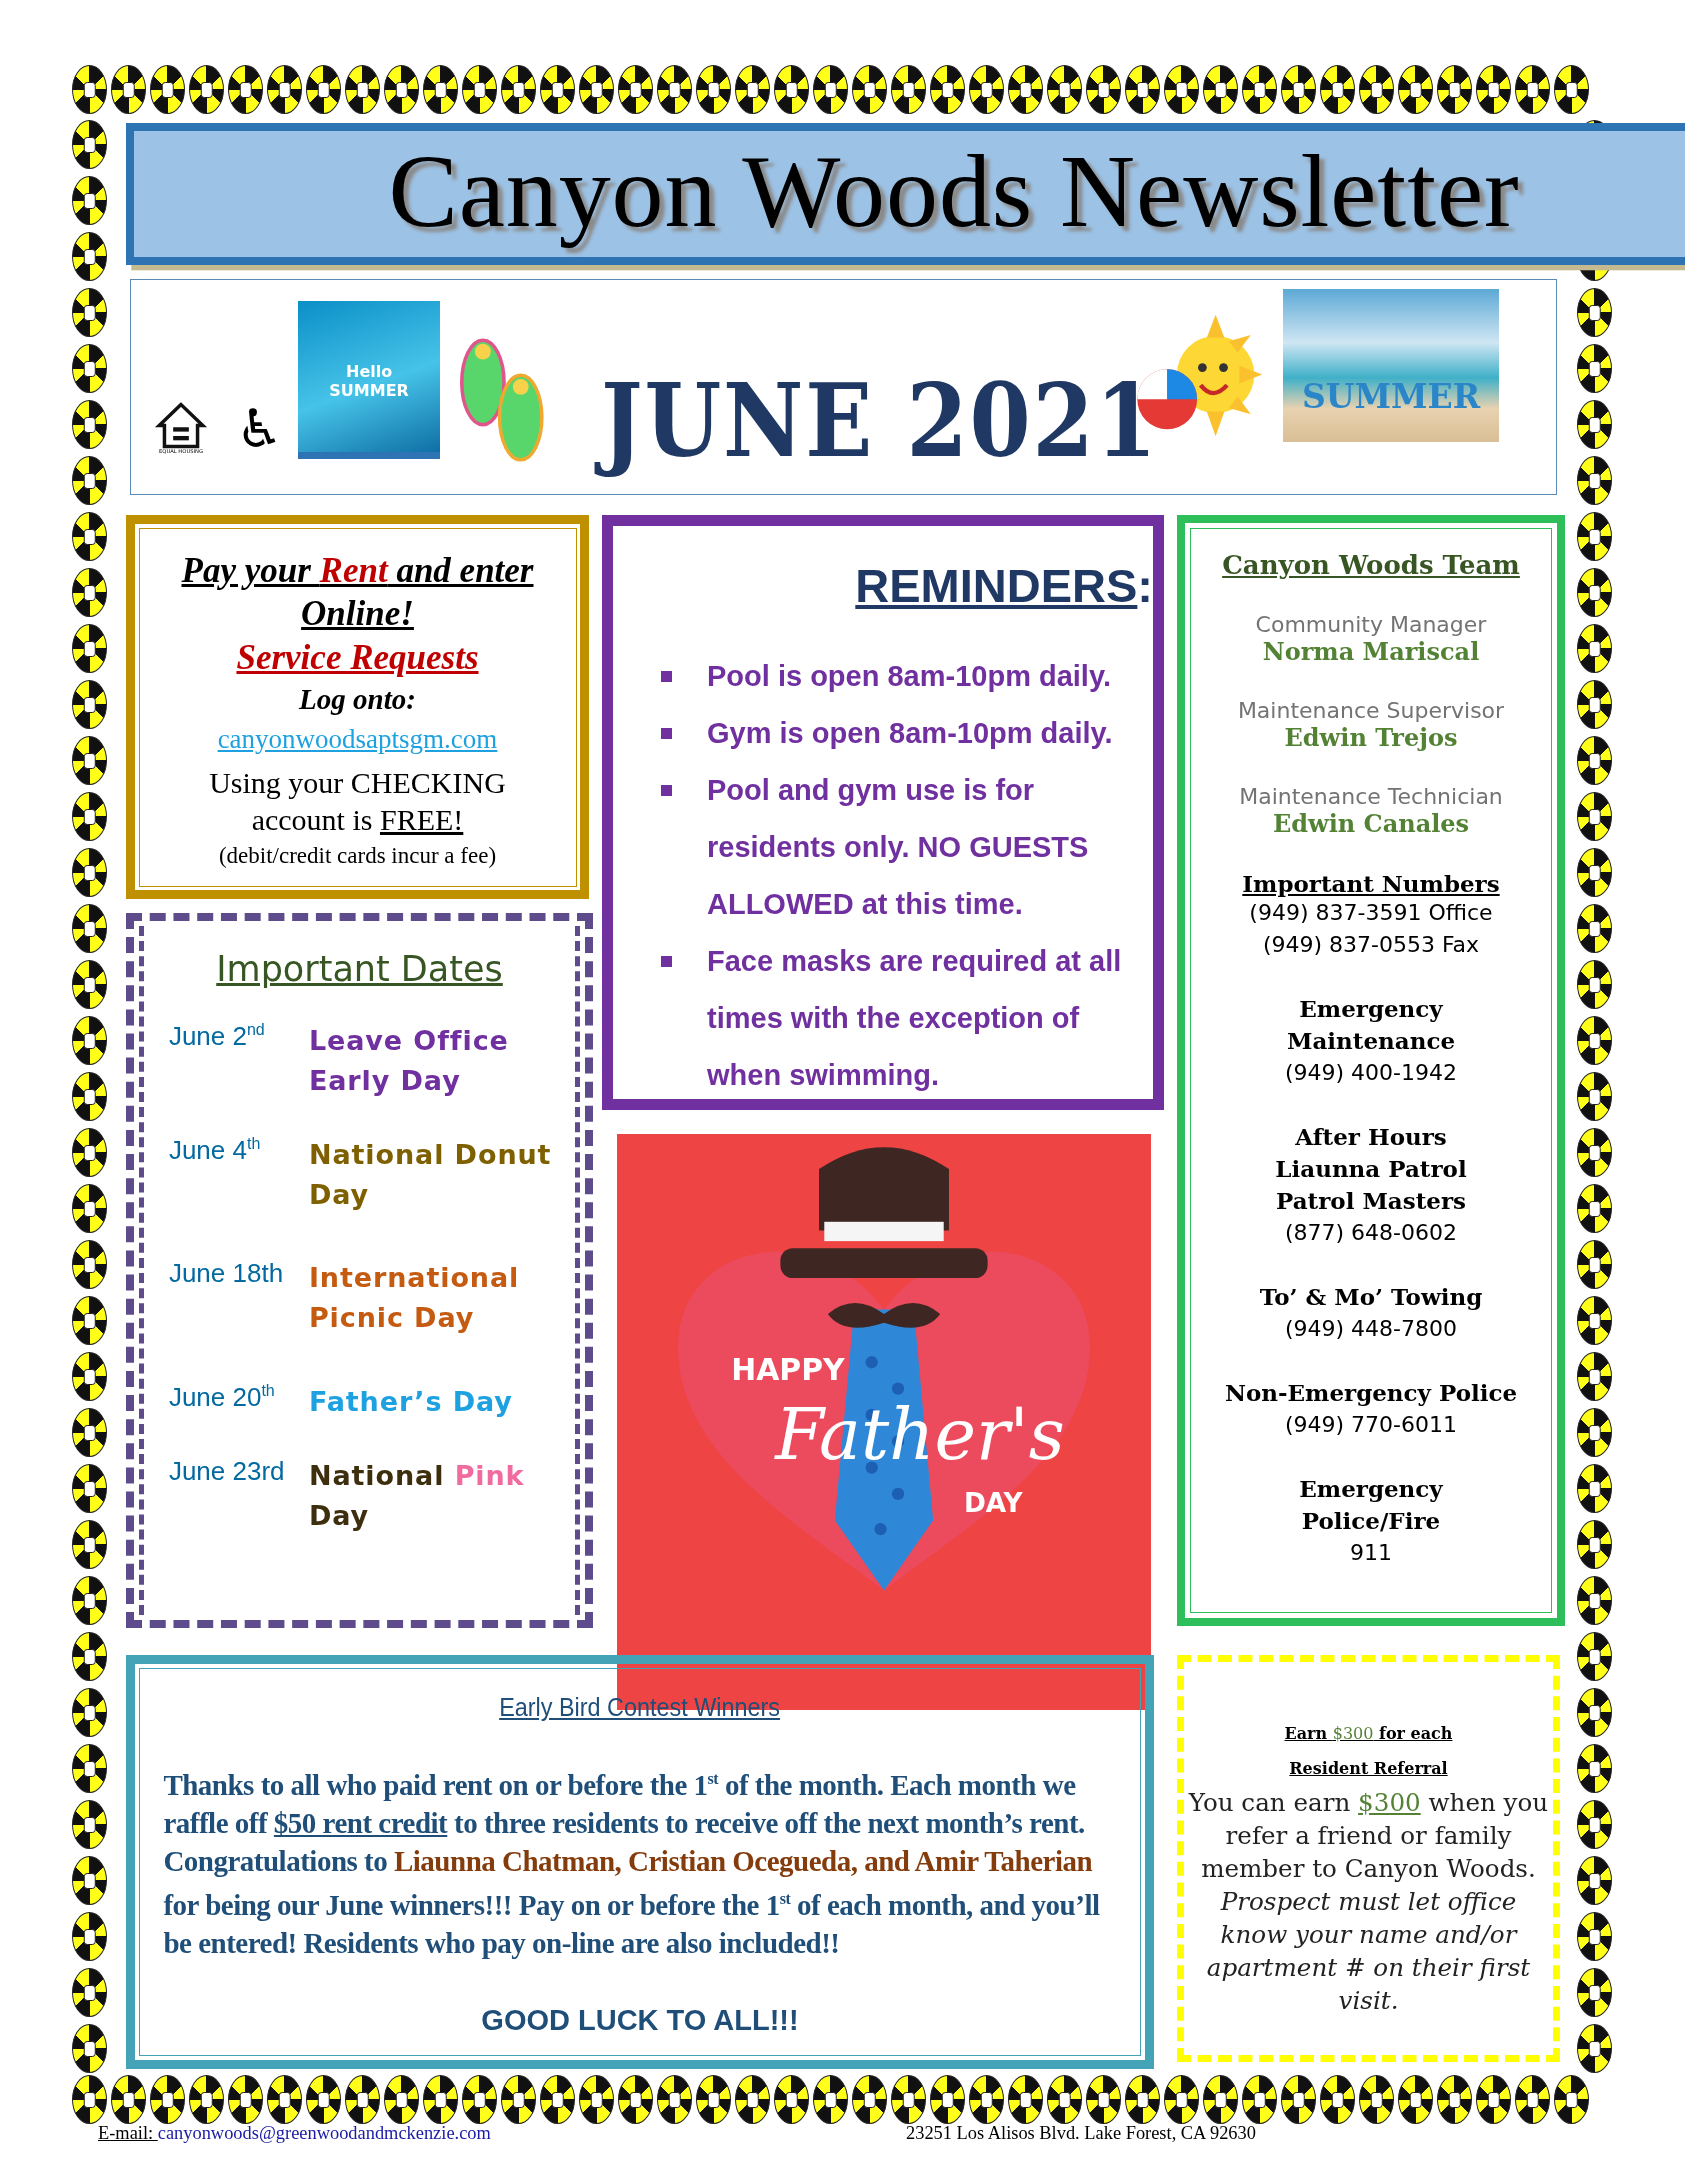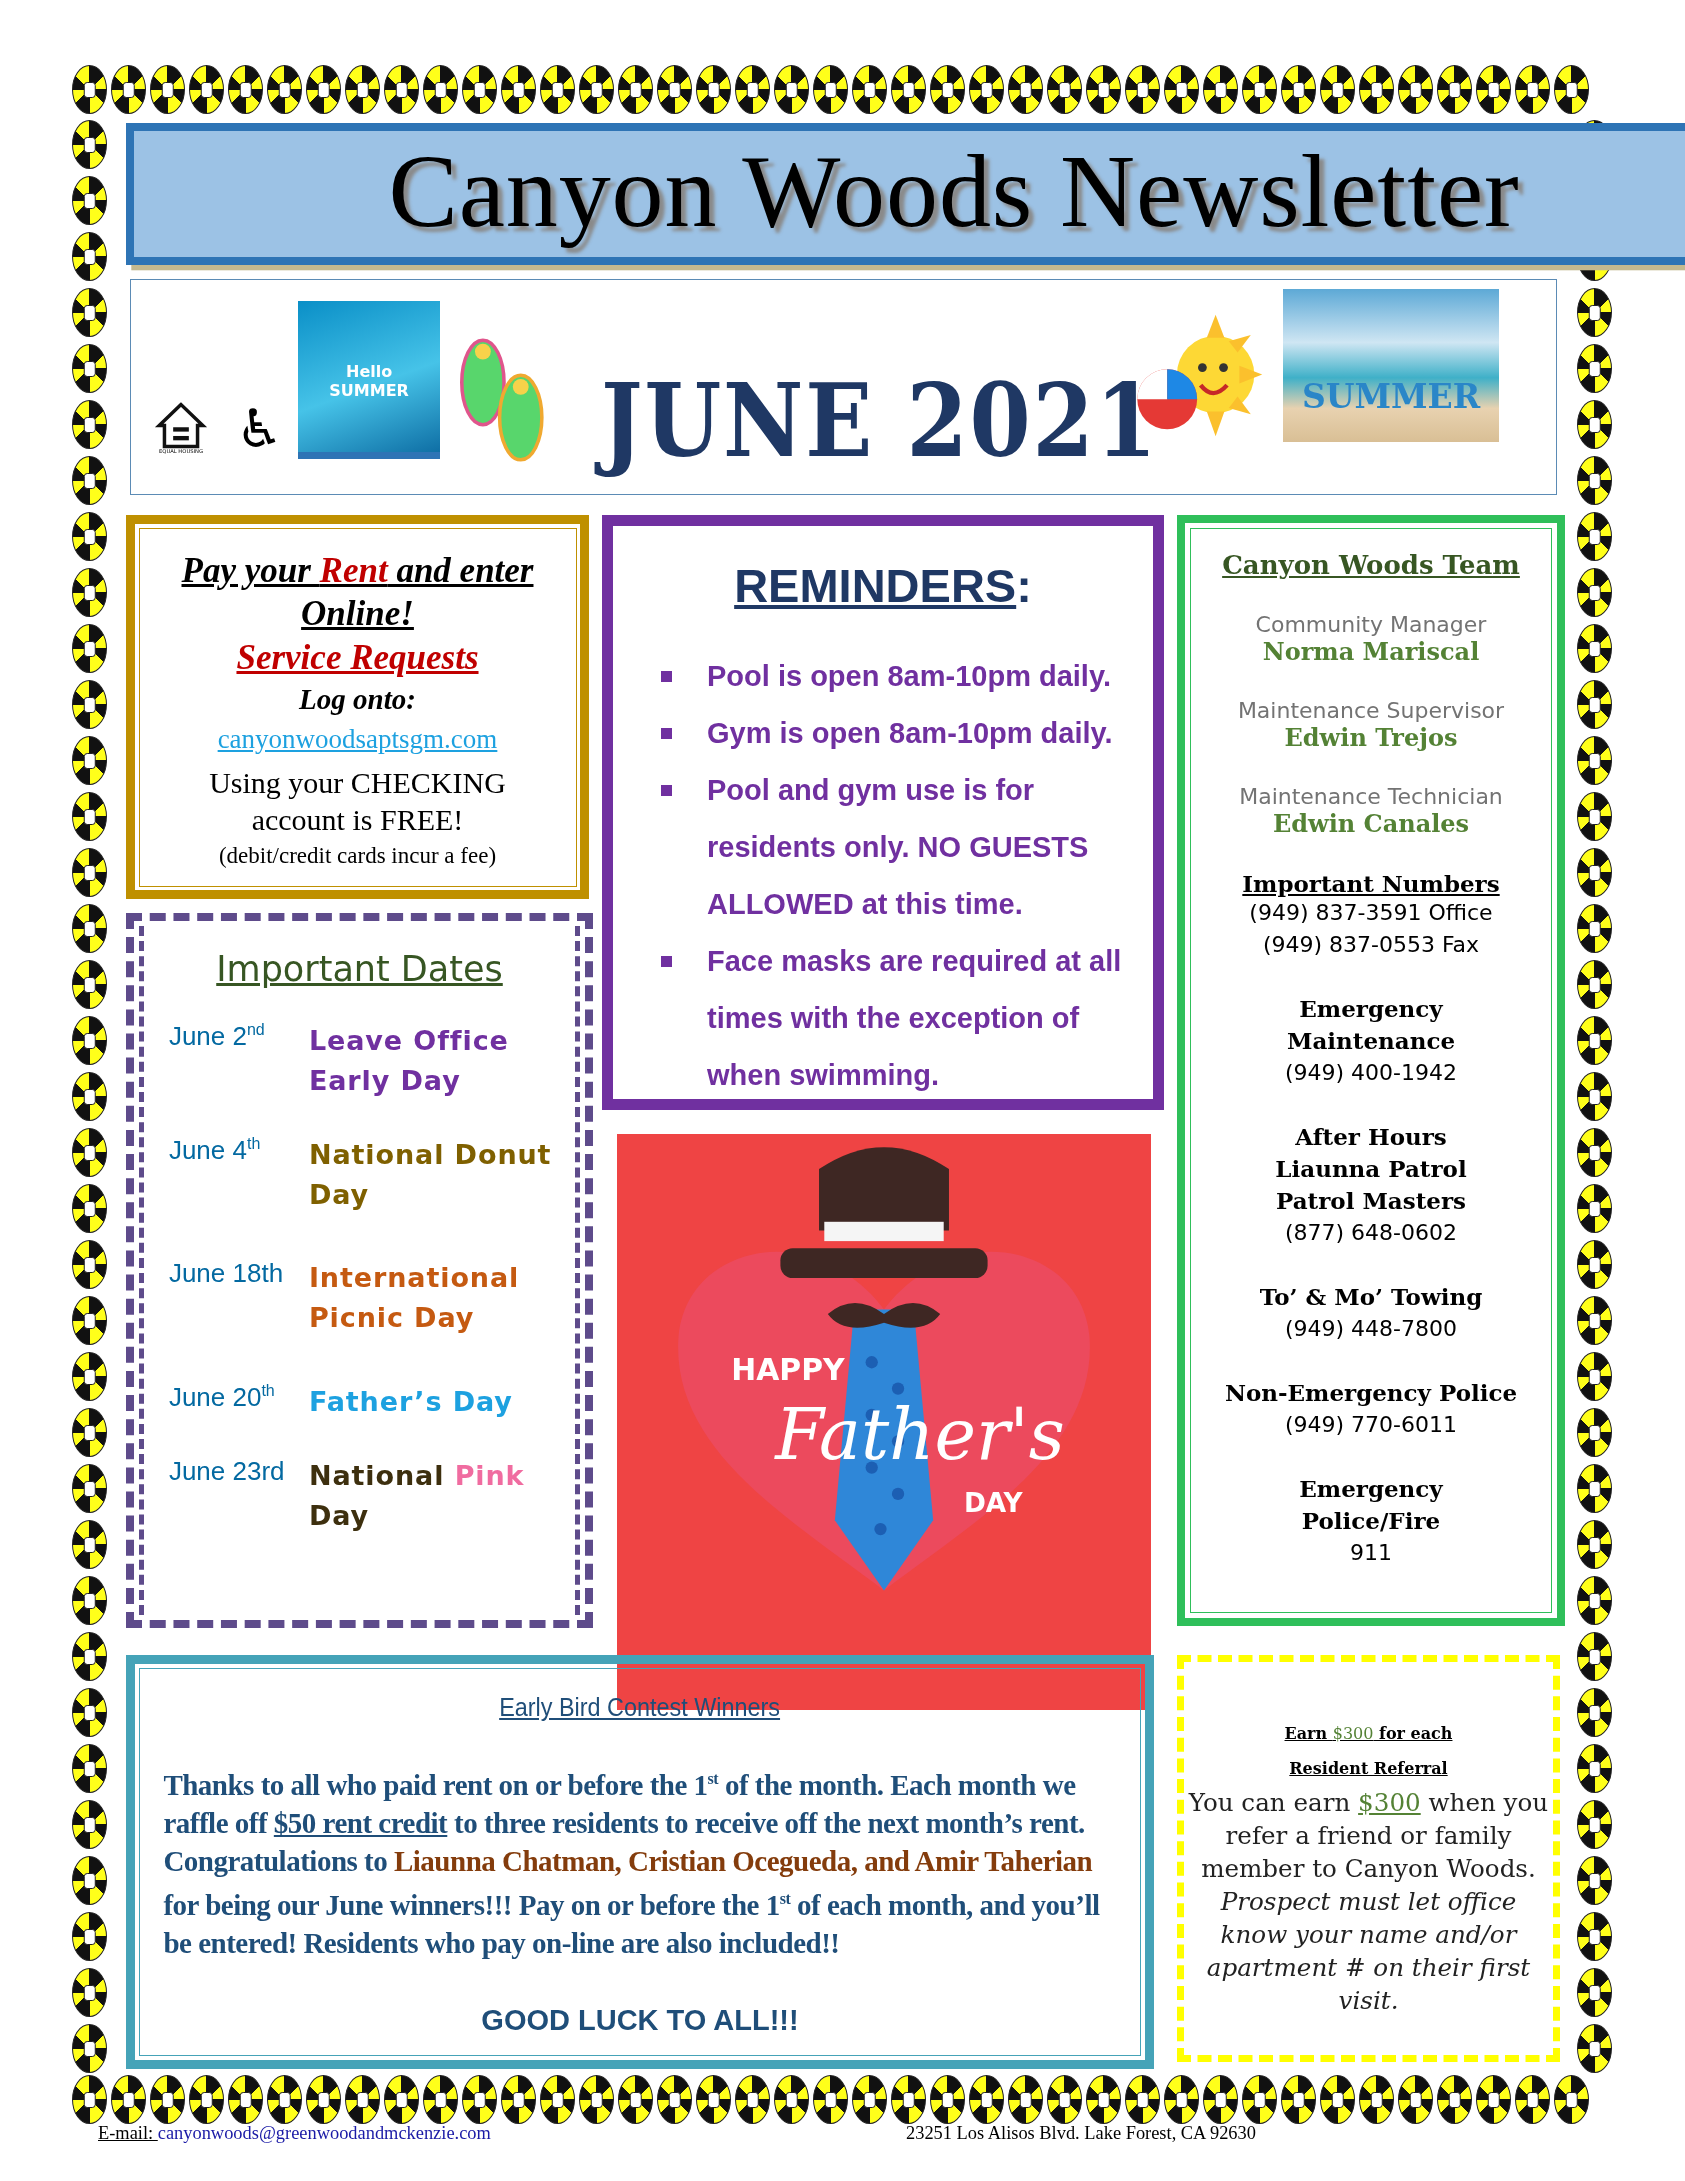--- a/index.html
+++ b/index.html
@@ -37,21 +37,21 @@
   .dates { left:126px; top:913px; width:467px; height:715px; border:8.8px dashed #5e4b8b; box-sizing:border-box; }
   .dates-inner { position:absolute; inset:5.3px; border-left:5.3px dashed #5e4b8b; border-right:5.3px dashed #5e4b8b; }
   .dates h2 { margin:23px 0 0; text-align:center; font-family:"DejaVu Sans", sans-serif; font-weight:normal; font-size:35px; color:#375623; text-decoration:underline; }
   .drow { position:absolute; left:24.6px; display:flex; }
   .ddate { width:140px; font-family:Liberation Sans, sans-serif; font-size:26px; color:#0369a1; }
   .ddate sup { font-size:16px; }
   .devent { font-family:"DejaVu Sans", sans-serif; font-weight:bold; font-size:27px; line-height:40px; width:255px; letter-spacing:0.9px; }
 
   
   .rem { left:602px; top:515px; width:562px; height:595px; border:11.4px solid #7030a0; box-sizing:border-box; }
-  .rem h2 { margin:32px 0 0; text-align:center; font-family:"Liberation Sans", sans-serif; font-weight:bold; font-size:47px; color:#1f3864; }
+  .rem h2 { margin:32px 0 0; text-align:right; font-family:"Liberation Sans", sans-serif; font-weight:bold; font-size:47px; color:#1f3864; }
   .rem h2 span.u { text-decoration:underline; }
   .rem ul { list-style:none; margin:35px 0 0; padding:0 26px 0 48px; }
   .rem li { position:relative; padding-left:46px; font-family:"Liberation Sans", sans-serif; font-size:29px; color:#7030a0; line-height:57px; font-weight:bold; transform-origin:left; }
   .rem li::before { content:""; position:absolute; left:0; top:23px; width:10.5px; height:10.5px; background:#7030a0; }
 
   .fathers { left:617px; top:1134px; width:534px; height:576px; background:#ef4444; overflow:hidden; }
 
   
   .team { left:1177px; top:515px; width:388px; height:1111px; border:8px solid #2fbf5a; box-sizing:border-box; padding:5.3px; }
   .team-inner { border:1.8px solid #2fbf5a; height:100%; box-sizing:border-box; text-align:center; font-family:"DejaVu Serif", serif; }
@@ -292,21 +292,21 @@
 </div>
 
 <div class="abs rent">
   <div class="rent-inner">
     <div class="r1"><span>Pay your </span><span class="red">Rent</span><span> and enter</span></div>
     <div class="r3">Online!</div>
     <div class="r3 red">Service Requests</div>
     <div class="r4">Log onto:</div>
     <div class="r5">canyonwoodsaptsgm.com</div>
     <div class="r6">Using your CHECKING</div>
-    <div class="r6" style="margin-top:0;"><span>account is </span><span style="">FREE!</span></div>
+    <div class="r6" style="margin-top:0;"><span>account is </span><span style="text-decoration:underline">FREE!</span></div>
     <div class="r7">(debit/credit cards incur a fee)</div>
   </div>
 </div>
 
 <div class="abs dates">
   <div class="dates-inner">
     <h2>Important Dates</h2>
     <div class="drow" style="top:95px;">
       <div class="ddate"><span>June 2</span><sup>nd</sup></div>
       <div class="devent" style="color:#7030a0">Leave Office Early Day</div>

